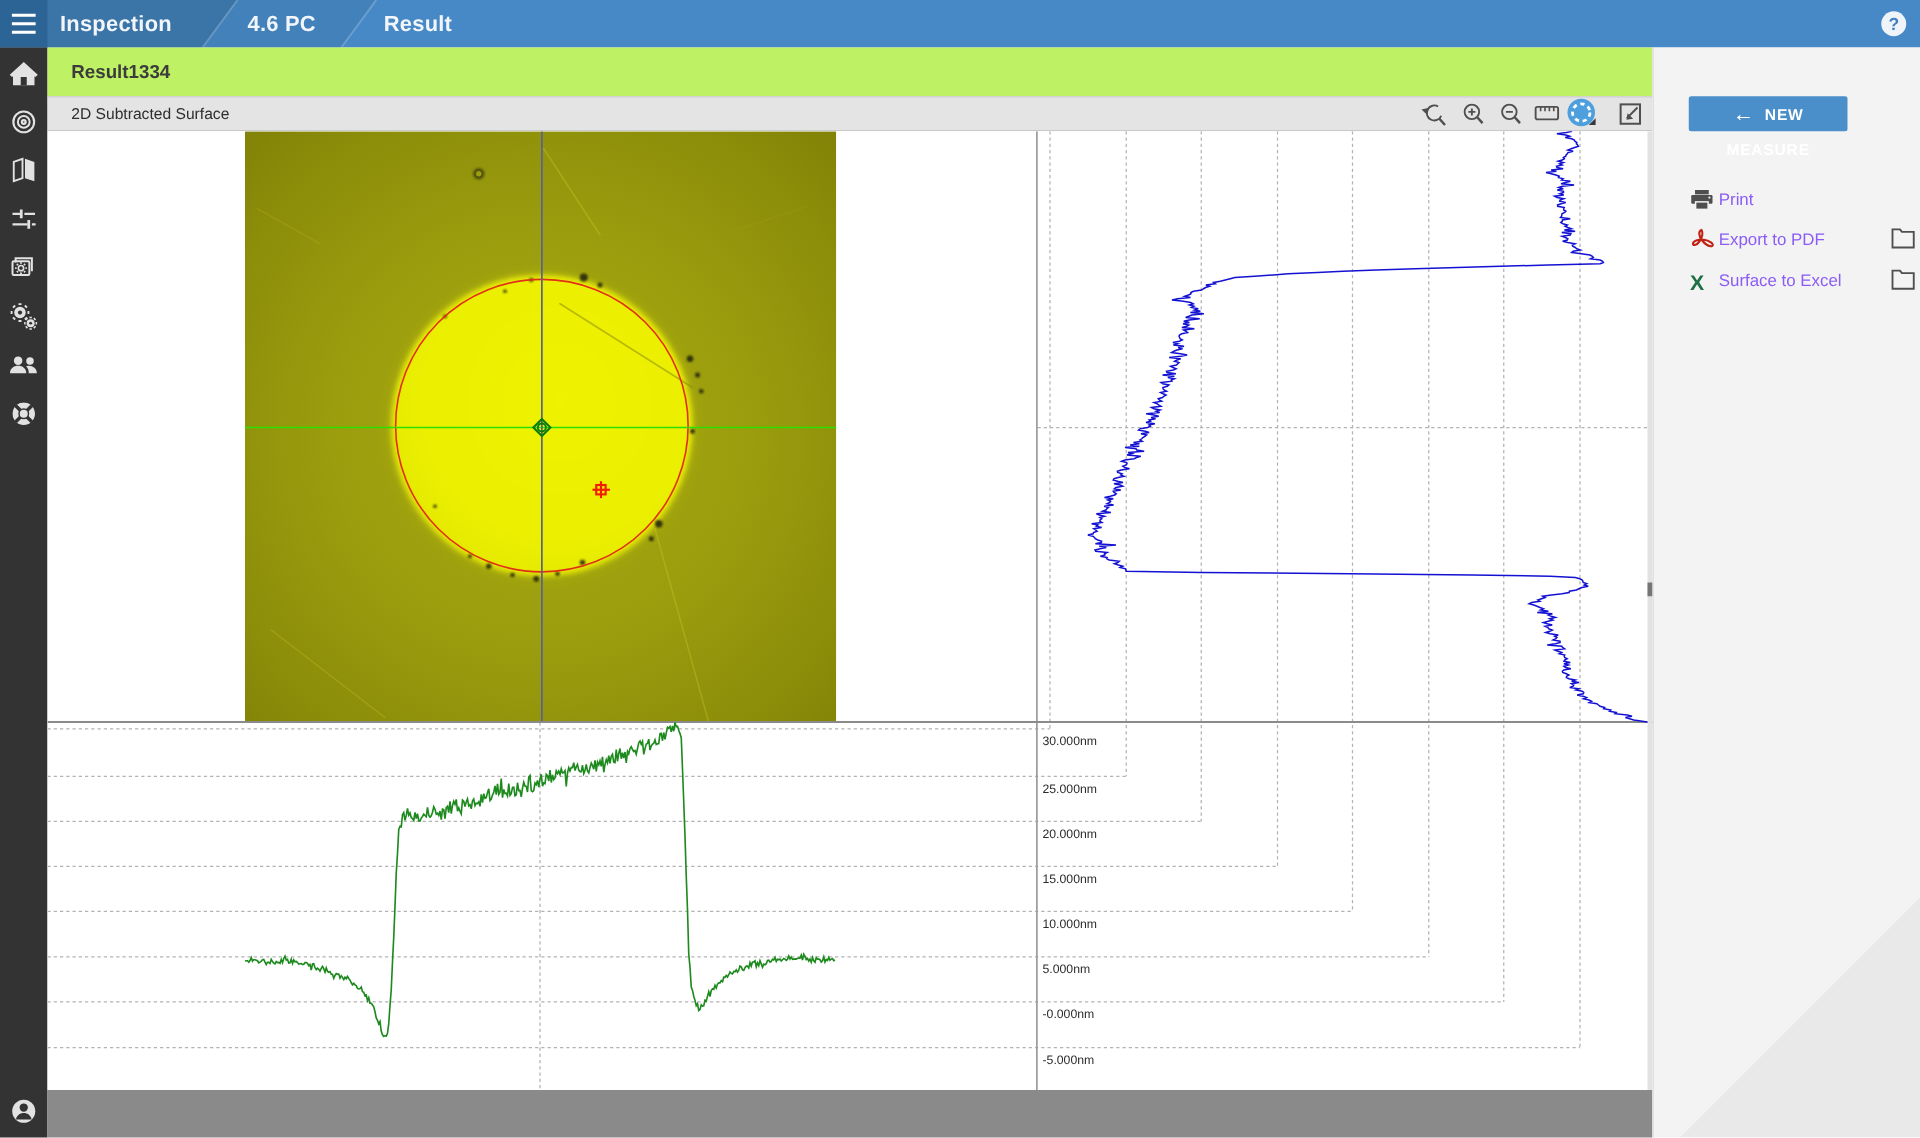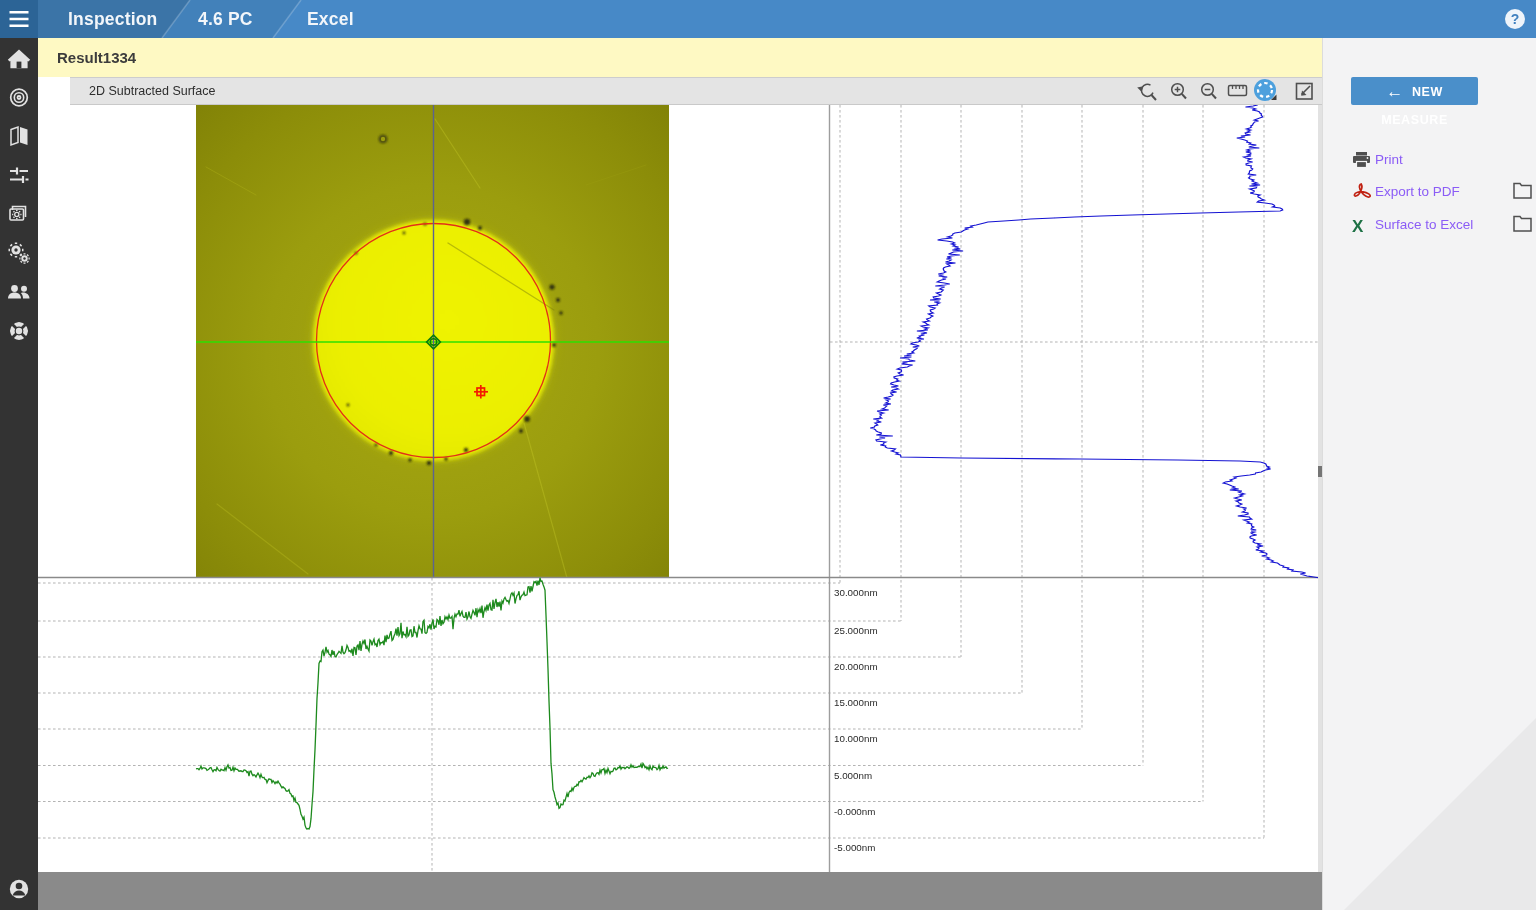--- a/index.html
+++ b/index.html
@@ -10,24 +10,24 @@
   #tab2 { position:absolute; left:0; top:0; width:301px; height:38px; background:#4281ba;
     clip-path:polygon(0 0,301px 0,273px 38px,0 38px); }
   #tab1 { position:absolute; left:0; top:0; width:190px; height:38px; background:#3b74a7;
     clip-path:polygon(0 0,190px 0,162px 38px,0 38px); }
   #hambox { position:absolute; left:0; top:0; width:38px; height:38px; background:#2c6496; }
   .tabtext { position:absolute; top:0; height:38px; line-height:38px; color:#f2f6fa;
     font-size:17.5px; font-weight:600; letter-spacing:0.2px; }
   #helpcirc { position:absolute; left:1505px; top:9px; width:20px; height:20px; border-radius:50%;
     background:#eef4fa; color:#4080bf; font-size:14px; font-weight:700; text-align:center; line-height:20px; }
   #sidebar { position:absolute; left:0; top:38px; width:38px; height:872px; background:#333333; }
-  #titlebar { position:absolute; left:38px; top:38px; width:1284px; height:39px; background:#fef9c3; }
+  #titlebar { position:absolute; left:38px; top:38px; width:1284px; height:39px; background:#bef264; }
   #titlebar span { position:absolute; left:19px; top:11px; font-size:15px; font-weight:700; color:#3c3c3c; }
   #toolbar { position:absolute; left:38px; top:77px; width:1284px; height:28px; background:#e4e4e4;
-    border-top:1px solid #cdcdcd; border-bottom:1px solid #c9c9c9;margin-left:32px; }
+    border-top:1px solid #cdcdcd; border-bottom:1px solid #c9c9c9; }
   #toolbar .lbl { position:absolute; left:19px; top:6px; font-size:12.5px; color:#2e2e2e; }
   #chart { position:absolute; left:38px; top:105px; width:1284px; height:767px; background:#ffffff; }
   #graybar { position:absolute; left:38px; top:872px; width:1284px; height:38px; background:#8a8a8a; }
   #rpanel { position:absolute; left:1322px; top:38px; width:214px; height:872px; background:#f3f3f4;
     border-left:1px solid #dcdcdc; }
   #rtri { position:absolute; left:1322px; top:38px; width:214px; height:872px;
     clip-path:polygon(214px 680px,214px 872px,22px 872px); background:#e9e9ea; }
   #newbtn { position:absolute; left:1351px; top:77px; width:127px; height:28px; background:#4a8fca;
     border-radius:2px; color:#ffffff; font-size:12.5px; font-weight:700; letter-spacing:0.6px;
     text-align:center; line-height:28px; }
@@ -37,23 +37,23 @@
 <body>
 <div id="topbar">
   <div id="tab2"></div>
   <div id="tab1"></div>
   <div id="hambox"></div>
   <svg class="abs" style="left:9px;top:9px" width="20" height="20" viewBox="0 0 20 20">
     <g stroke="#ffffff" stroke-width="2.4">
         <path d="M0.5 3.2h19M0.5 10h19M0.5 16.8h19"></path>
       </g>
   </svg>
-  <span class="tabtext" style="left:68px">Inspection</span>
+  <span class="tabtext" style="left:48px">Inspection</span>
   <span class="tabtext" style="left:198px">4.6 PC</span>
-  <span class="tabtext" style="left:307px">Excel</span>
+  <span class="tabtext" style="left:307px">Result</span>
   <svg class="abs" style="left:0;top:0" width="1536" height="38">
     <line x1="190" y1="0" x2="162" y2="38" stroke="rgba(255,255,255,0.22)" stroke-width="1.5"></line>
     <line x1="301" y1="0" x2="273" y2="38" stroke="rgba(255,255,255,0.22)" stroke-width="1.5"></line>
   </svg>
   <div id="helpcirc">?</div>
 </div>
 <div id="sidebar"></div>
 <div id="titlebar">
     <span>Result1334</span>
   </div>

